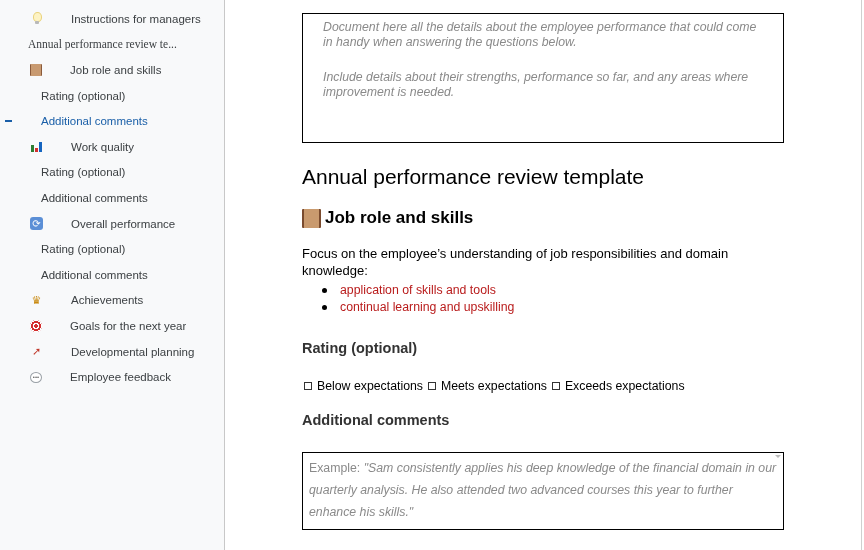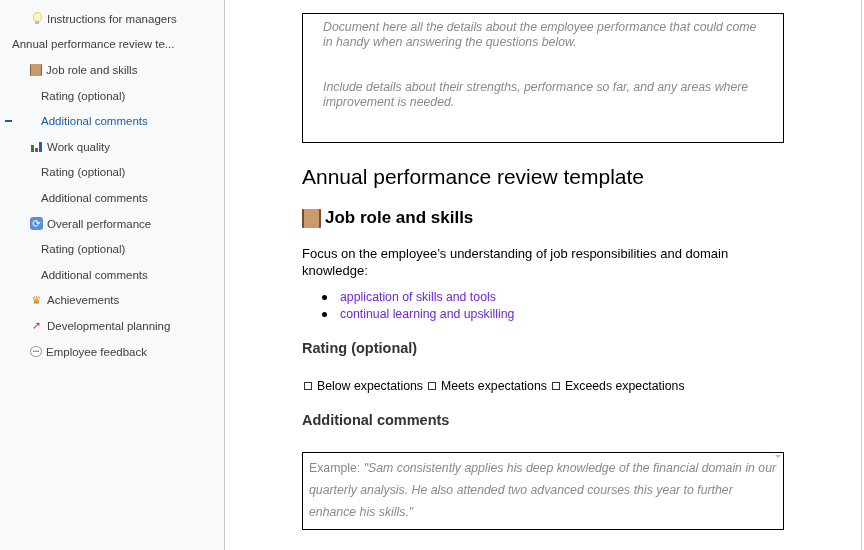--- a/index.html
+++ b/index.html
@@ -24,22 +24,22 @@
     .outline { list-style: none; padding-top: 6px; }
     .outline-item {
       position: relative;
       height: 25.6px;
       display: flex; align-items: center;
       font-size: 11.5px;
       color: #3c4043;
       white-space: nowrap;
       cursor: pointer;
     }
-    .outline-item.level-1 { padding-left: 12px; }
-    .outline-item.level-2 { padding-left: 30px; }
+    .outline-item.level-1 { padding-left: 28px; font-family: Liberation Serif, serif; }
+    .outline-item.level-2 { padding-left: 30px; gap: 24px; }
     .outline-item.level-3 { padding-left: 41px; }
     .outline-item.active { color: #1a5fa8; }
     .active-marker {
       position: absolute; left: 5px; top: 12px;
       width: 7px; height: 2px; background: #1a5fa8;
     }
     .outline-icon {
       display: inline-block; width: 13px; height: 13px;
       margin-right: 4px; font-size: 11px; line-height: 13px; text-align: center;
       flex-shrink: 0;
@@ -99,42 +99,42 @@
       position: absolute; left: 861px; top: 0; width: 1px; height: 550px; background: #d0d0d0;
     }
     .content { position: absolute; left: 77px; top: 0; width: 482px; }
 
     .note-box {
       position: absolute; top: 13px; left: 0; width: 482px; height: 130px;
       border: 1px solid #000;
       padding: 6px 20px;
       color: #8a8a8a; font-style: italic; font-size: 12.3px; line-height: 14.5px;
     }
-    .note-box p + p { margin-top: 31px; }
+    .note-box p + p { margin-top: 21px; }
 
     .doc-title {
       position: absolute; top: 165px; left: 0;
       font-size: 21px; color: #000; font-weight: normal; white-space: nowrap;
     }
     .section-heading {
       position: absolute; top: 208px; left: 0;
       font-size: 17px; color: #000; display: flex; align-items: center; white-space: nowrap;
     }
     .section-heading .scroll-big {
       display: inline-block; width: 19px; height: 19px; margin-right: 4px;
       background: linear-gradient(90deg, #7a4b2e 0 12%, #c99a6e 12% 88%, #7a4b2e 88% 100%);
       border-radius: 1px;
     }
     .body-text {
       position: absolute; top: 245px; left: 0; width: 440px;
       font-size: 13px; line-height: 17px; color: #000;
     }
     .bullets {
-      position: absolute; top: 289px; left: 20px; list-style: none;
-      font-size: 12.3px; line-height: 17px; color: #6d28d9;
+      position: absolute; top: 282px; left: 20px; list-style: none;
+      font-size: 12.3px; line-height: 17px; color: #b91c1c;
     }
     .bullets li { position: relative; padding-left: 18px; }
     .bullets li::before {
       content: ""; position: absolute; left: 0; top: 6px; width: 5px; height: 5px;
       background: #000; border-radius: 50%;
     }
     .sub-heading {
       position: absolute; left: 0; font-size: 14.5px; color: #333; white-space: nowrap;
     }
     .rating-row {
@@ -200,20 +200,24 @@
       </li>
       <li class="outline-item level-3">
         <span class="outline-label">Rating (optional)</span>
       </li>
       <li class="outline-item level-3">
         <span class="outline-label">Additional comments</span>
       </li>
       <li class="outline-item level-2">
         <span class="outline-icon ic-trophy">♛</span>
         <span class="outline-label">Achievements</span>
+      </li>
+      <li class="outline-item level-2">
+        <span class="outline-icon ic-target"></span>
+        <span class="outline-label">Goals for the next year</span>
       </li>
       <li class="outline-item level-2">
         <span class="outline-icon ic-rocket">➚</span>
         <span class="outline-label">Developmental planning</span>
       </li>
       <li class="outline-item level-2">
         <span class="outline-icon ic-speech">•••</span>
         <span class="outline-label">Employee feedback</span>
       </li>
     </ul>

